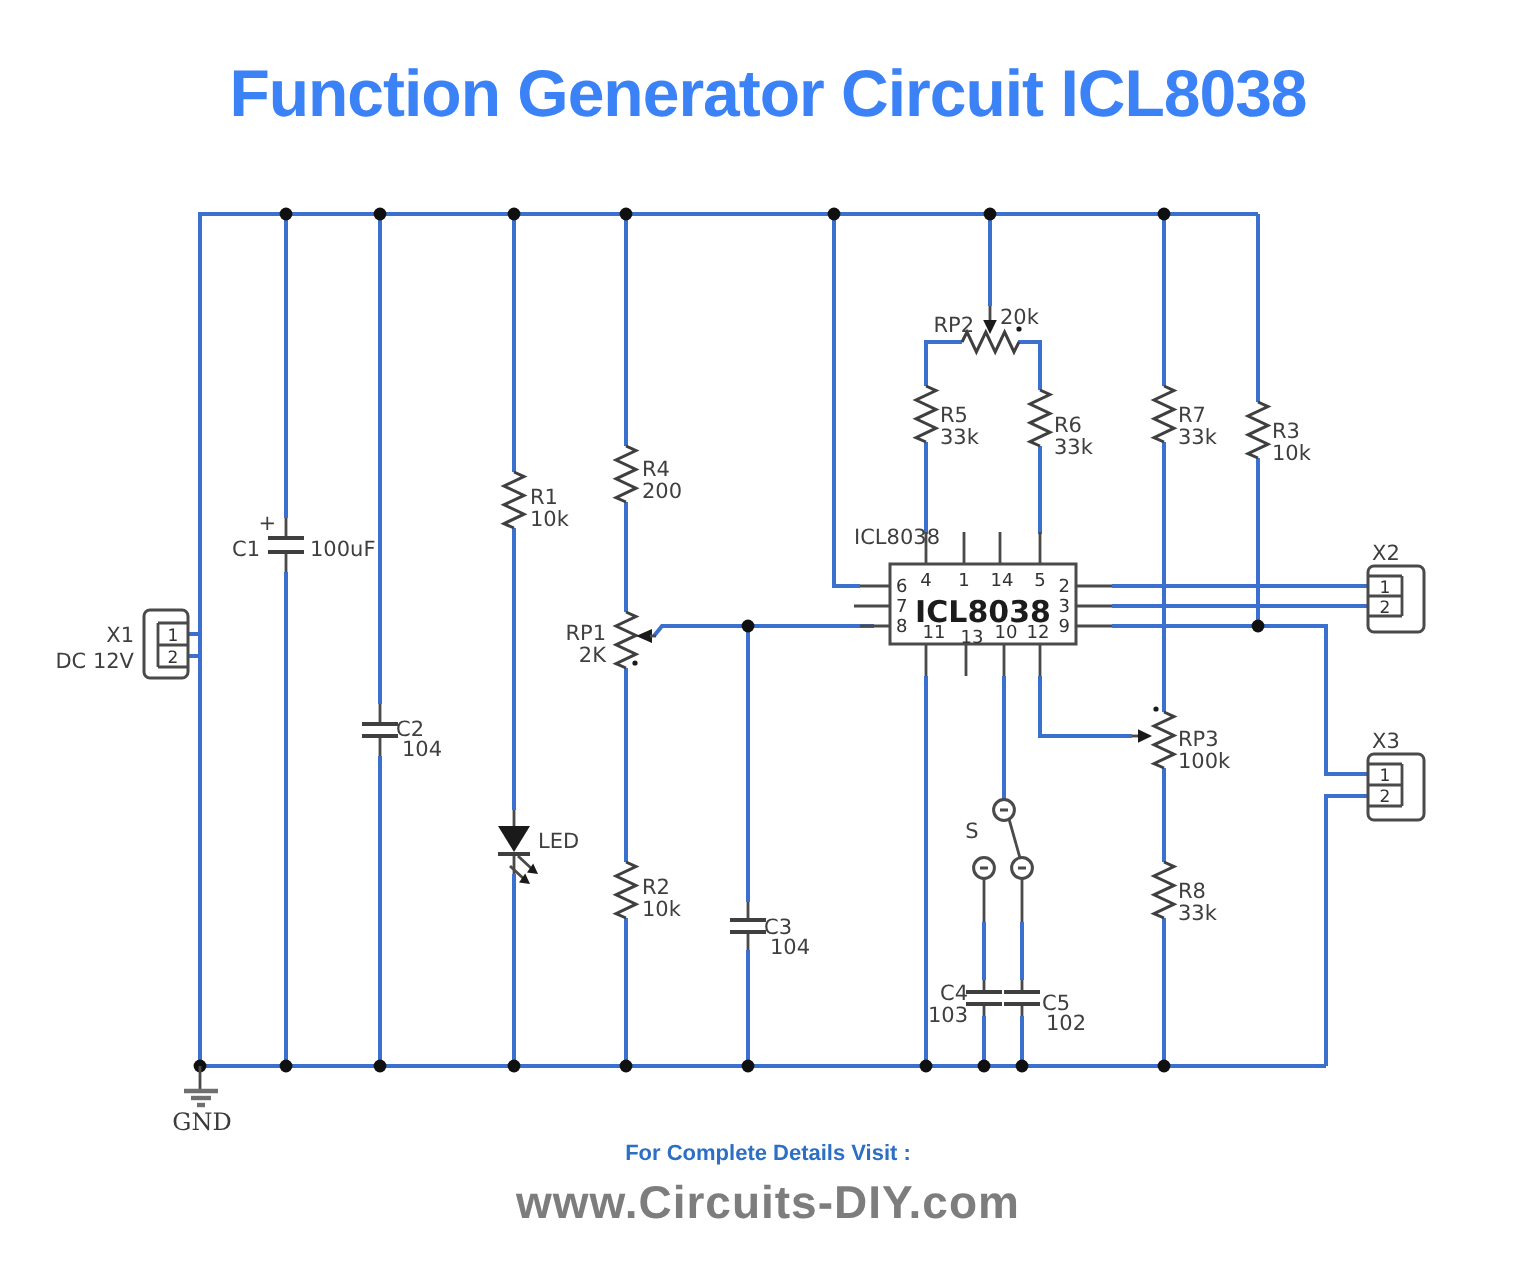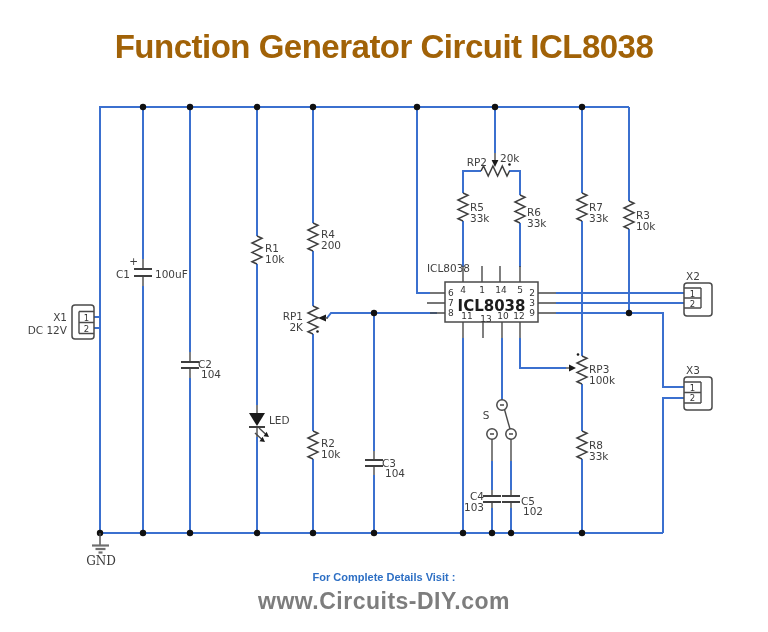--- a/index.html
+++ b/index.html
@@ -1,18 +1,18 @@
 <!DOCTYPE html>
 <html><head>
 <meta charset="utf-8">
 <style>
   html,body{margin:0;padding:0;background:#ffffff;width:768px;height:632px;overflow:hidden;}
   body{font-family:"Liberation Sans","DejaVu Sans",sans-serif;position:relative;}
   .title{position:absolute;top:28px;left:0;width:768px;text-align:center;
-         font-size:33px;font-weight:bold;letter-spacing:-0.5px;color:#a16207;}
+         font-size:33px;font-weight:bold;letter-spacing:-0.5px;color:#3b82f6;}
   .footer1{position:absolute;top:571px;left:0;width:768px;text-align:center;
            font-size:11px;font-weight:bold;color:#2d6fc4;}
   .footer2{position:absolute;top:588px;left:0;width:768px;text-align:center;
            font-size:23px;font-weight:bold;color:#7d7d7d;letter-spacing:0.5px;}
   svg{position:absolute;top:0;left:0;}
   .wire{stroke:#3b70cf;stroke-width:2;fill:none;}
   .lead{stroke:#4a4a4a;stroke-width:1.4;fill:none;}
   .comp{stroke:#3f3f3f;stroke-width:1.5;fill:none;}
   .plate{stroke:#3f3f3f;stroke-width:2;fill:none;}
   .boxy{stroke:#4a4a4a;stroke-width:1.5;fill:#ffffff;}

